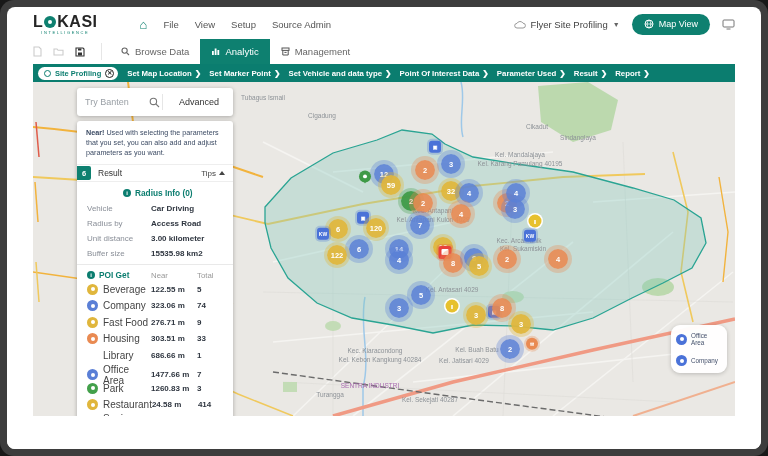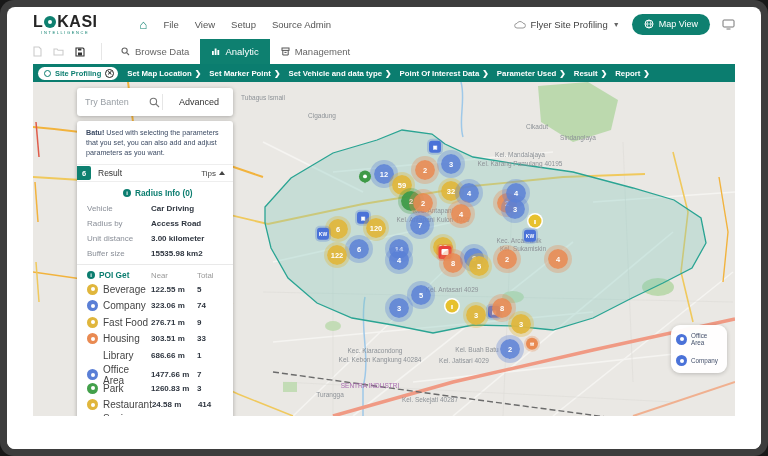--- a/index.html
+++ b/index.html
@@ -317,21 +317,21 @@
             <span class="map-label" style="left: 297px; top: 312px;">Turangga</span>
             <span class="map-label" style="left: 444px; top: 267px;">Kel. Buah Batu</span>
             <span class="map-label" style="left: 431px; top: 278px;">Kel. Jatisari 4029</span>
             <span class="map-label" style="left: 397px; top: 317px;">Kel. Sekejati 40287</span>
           </div>
         <div class="markers" id="markers">
             <div class="badge blue" style="left: 402px; top: 66px;">▣</div>
             <div class="cluster blue" style="left: 418px; top: 82px;">3</div>
             <div class="cluster orange" style="left: 392px; top: 88px;">2</div>
             <div class="cluster blue" style="left: 351px; top: 92px;">12</div>
-            <div class="cluster yellow" style="left: 369px; top: 103px;">59</div>
+            <div class="cluster yellow" style="left: 358px; top: 103px;">59</div>
             <div class="pin-green" style="left: 332px; top: 98px;"></div>
             <div class="cluster green" style="left: 378px; top: 119px;">2</div>
             <div class="cluster orange" style="left: 390px; top: 121px;">2</div>
             <div class="cluster yellow" style="left: 418px; top: 109px;">32</div>
             <div class="cluster blue" style="left: 436px; top: 111px;">4</div>
             <div class="cluster orange" style="left: 428px; top: 132px;">4</div>
             <div class="cluster blue" style="left: 387px; top: 143px;">7</div>
             <div class="cluster orange" style="left: 474px; top: 121px;">2</div>
             <div class="cluster blue" style="left: 483px; top: 111px;">4</div>
             <div class="cluster blue" style="left: 482px; top: 127px;">3</div>
@@ -381,21 +381,21 @@
                   <circle cx="4.4" cy="4.4" r="3.2" fill="none" stroke="#777" stroke-width="1.1"></circle>
                   <path d="M6.8 6.8 10 10" stroke="#777" stroke-width="1.1"></path>
                 </svg>
             </span>
             <span class="s-sep"></span>
             <button class="advanced">Advanced</button>
           </div>
 
           <div class="card panel-card">
             <div class="note">
-              <b>Batu!</b><span> Used with selecting the parameters that you set, you can also add and adjust parameters as you want.</span>
+              <b>Near!</b><span> Used with selecting the parameters that you set, you can also add and adjust parameters as you want.</span>
             </div>
             <div class="result-row">
               <span class="result-badge">6</span>
               <span class="result-title">Result</span>
               <span class="tips">
                 <span>Tips</span>
                 <span class="caret-up"></span>
               </span>
             </div>
             <div class="sec">

